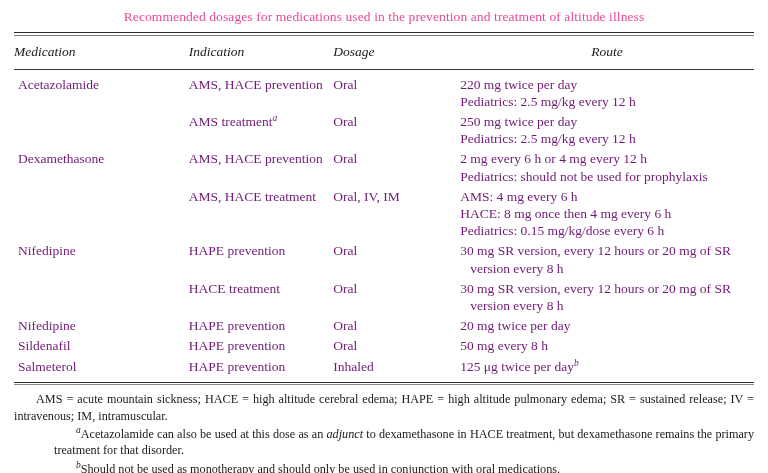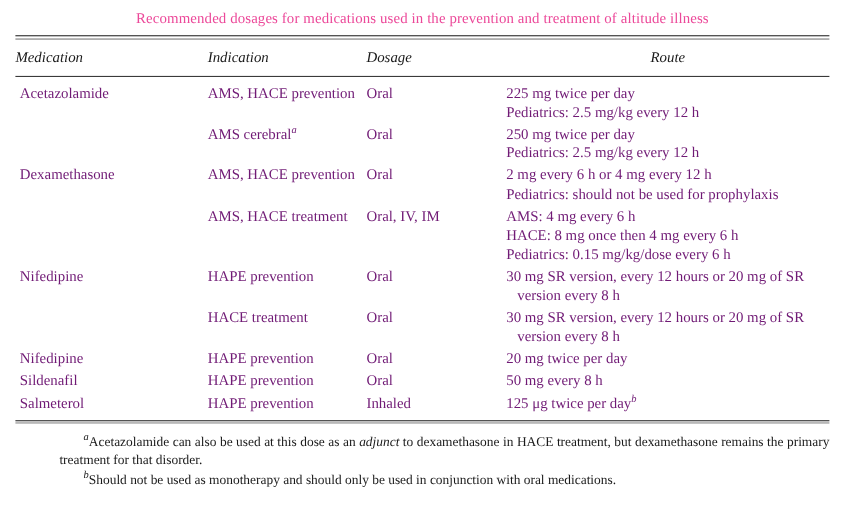--- a/index.html
+++ b/index.html
@@ -164,27 +164,27 @@
             <col class="c-ind">
             <col class="c-route">
             <col class="c-dose">
         </colgroup>
         <tbody id="rows-body">
             <tr class="data-row tight">
               <td class="med-cell">Acetazolamide</td>
               <td class="ind-cell"><span>AMS, HACE prevention</span></td>
               <td class="route-cell">Oral</td>
               <td class="dose-cell">
-                <span class="dose-line">225 mg twice per day</span>
+                <span class="dose-line">220 mg twice per day</span>
                 <span class="dose-line">Pediatrics: 2.5 mg/kg every 12 h</span>
               </td>
             </tr>
             <tr class="data-row">
               <td class="med-cell"></td>
-              <td class="ind-cell"><span>AMS cerebral</span><sup class="fn">a</sup></td>
+              <td class="ind-cell"><span>AMS treatment</span><sup class="fn">a</sup></td>
               <td class="route-cell">Oral</td>
               <td class="dose-cell">
                 <span class="dose-line">250 mg twice per day</span>
                 <span class="dose-line">Pediatrics: 2.5 mg/kg every 12 h</span>
               </td>
             </tr>
             <tr class="data-row">
               <td class="med-cell">Dexamethasone</td>
               <td class="ind-cell"><span>AMS, HACE prevention</span></td>
               <td class="route-cell">Oral</td>
@@ -244,20 +244,21 @@
               </td>
             </tr>
           </tbody>
       </table>
     </div>
 
     <div class="rule-bottom"></div>
   </div>
 
   <div class="notes">
+    <p class="note-p">AMS = acute mountain sickness; HACE = high altitude cerebral edema; HAPE = high altitude pulmonary edema; SR = sustained release; IV = intravenous; IM, intramuscular.</p>
     <p class="note-p second">
       <span class="note-marker">a</span><span>Acetazolamide can also be used at this dose as an </span><span class="ital">adjunct</span><span> to dexamethasone in HACE treatment, but dexamethasone remains the primary treatment for that disorder.</span>
     </p>
     <p class="note-p second">
       <span class="note-marker">b</span><span>Should not be used as monotherapy and should only be used in conjunction with oral medications.</span>
     </p>
   </div>
 
 </div>
 

